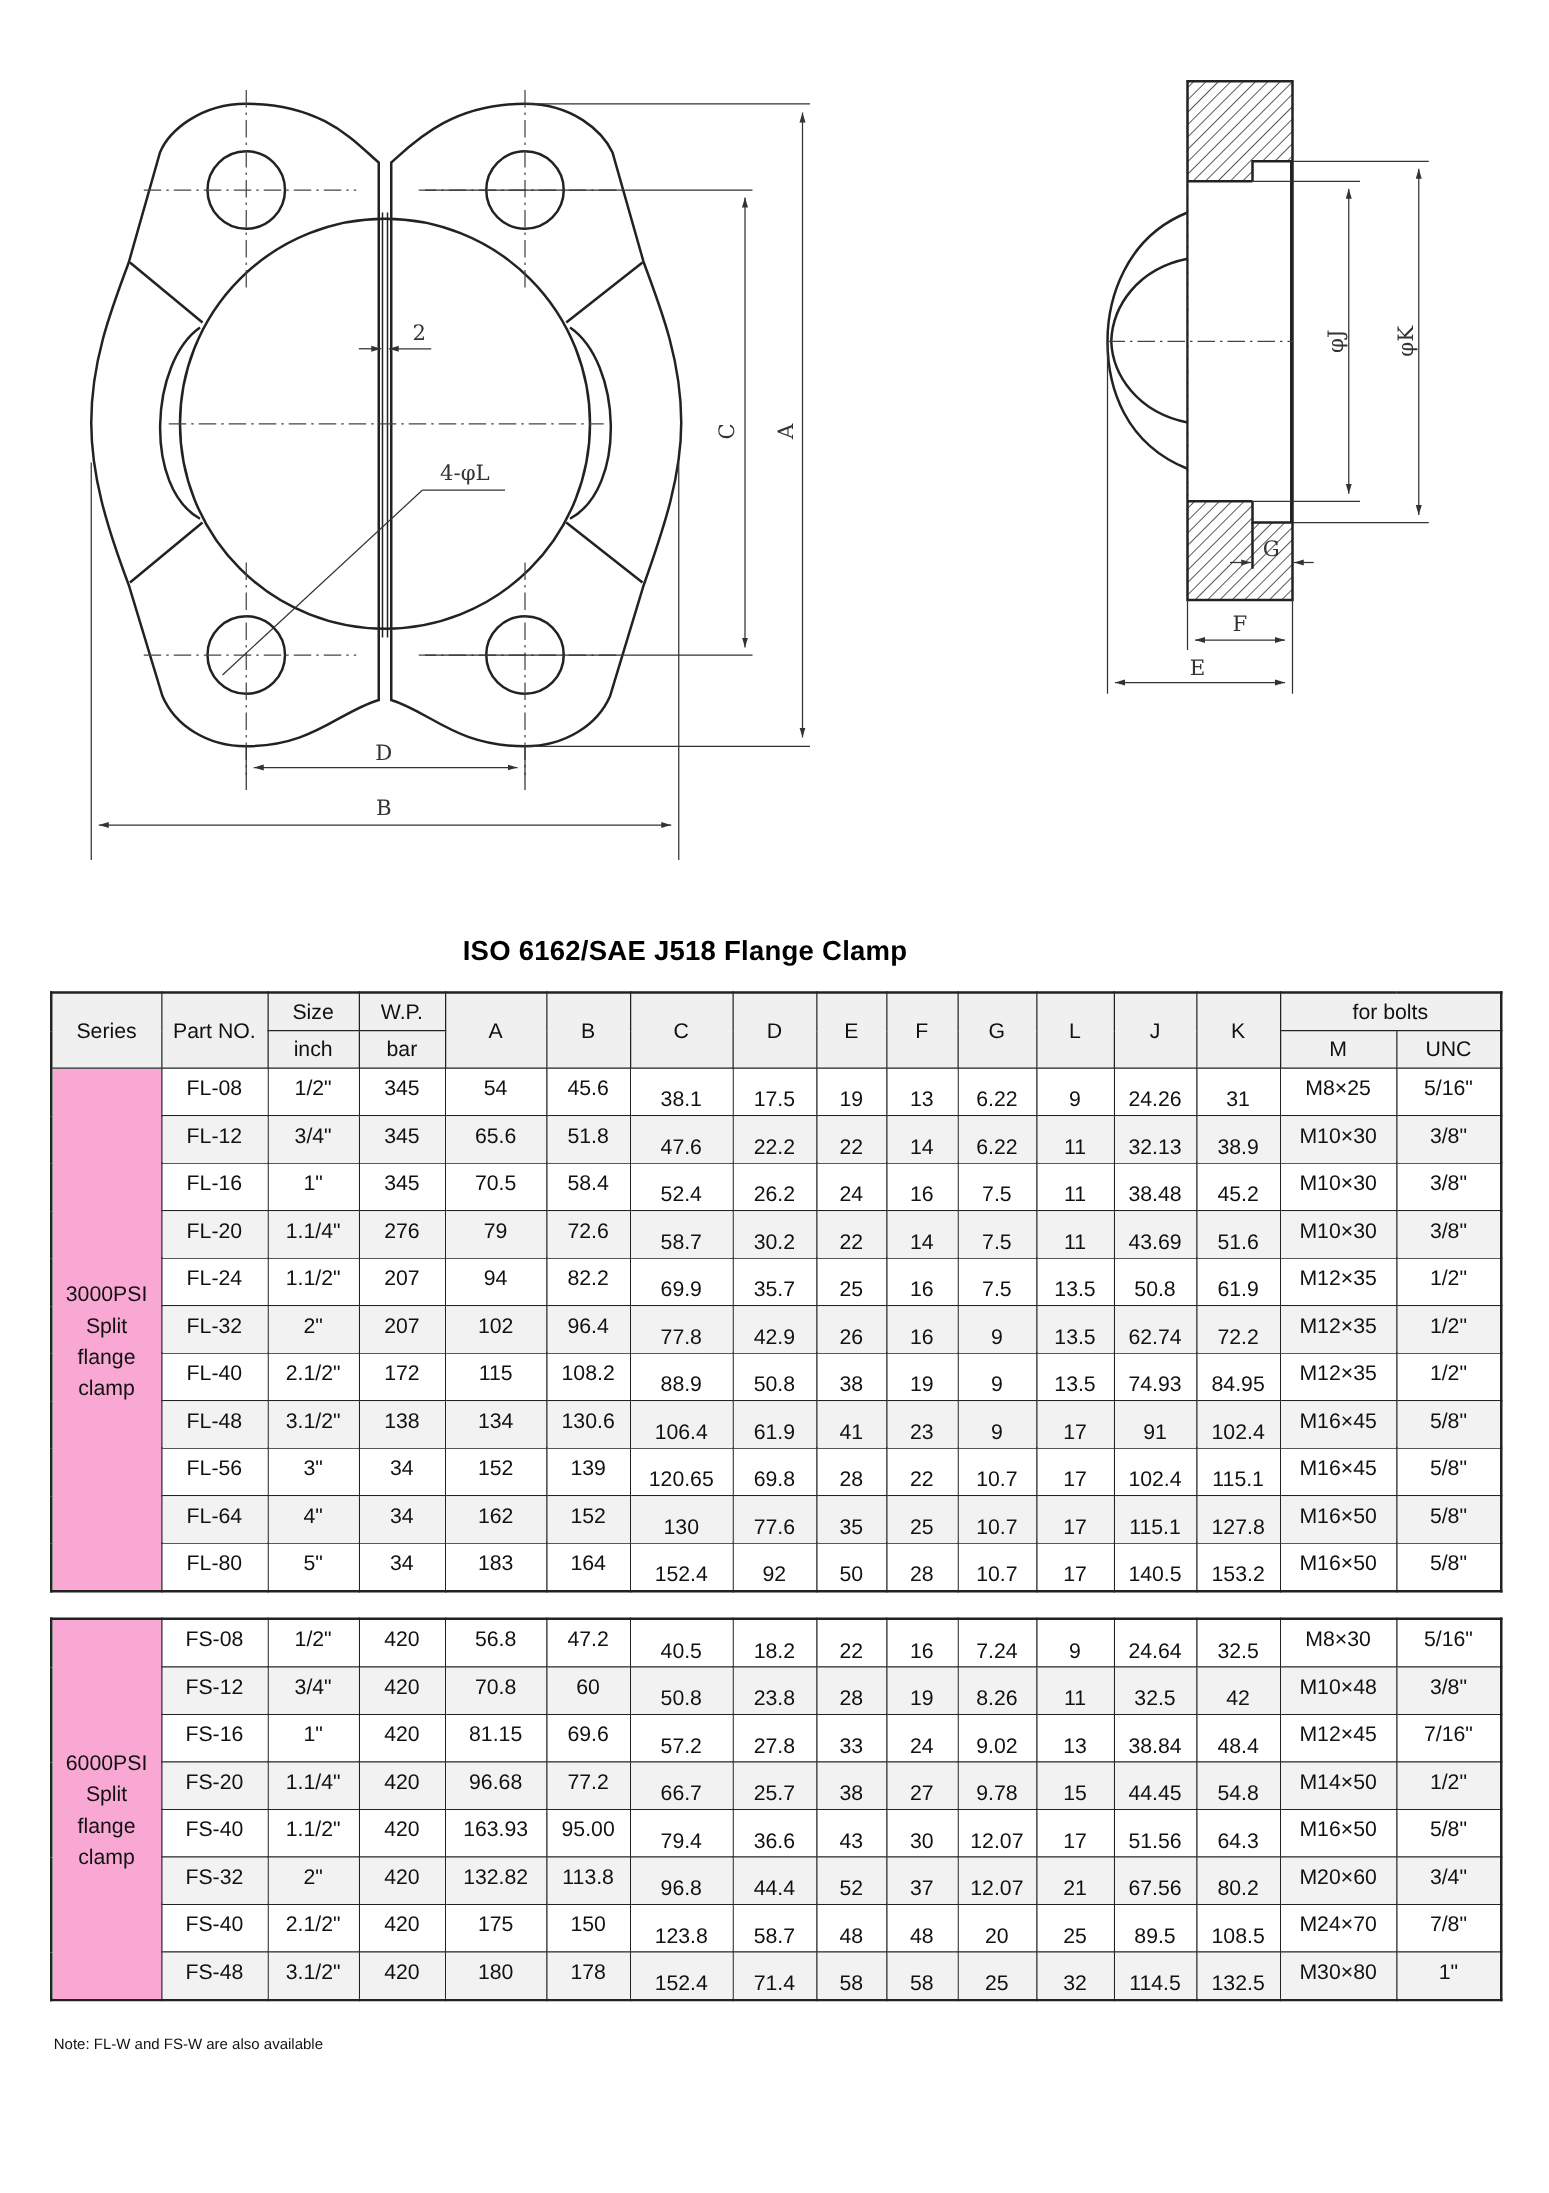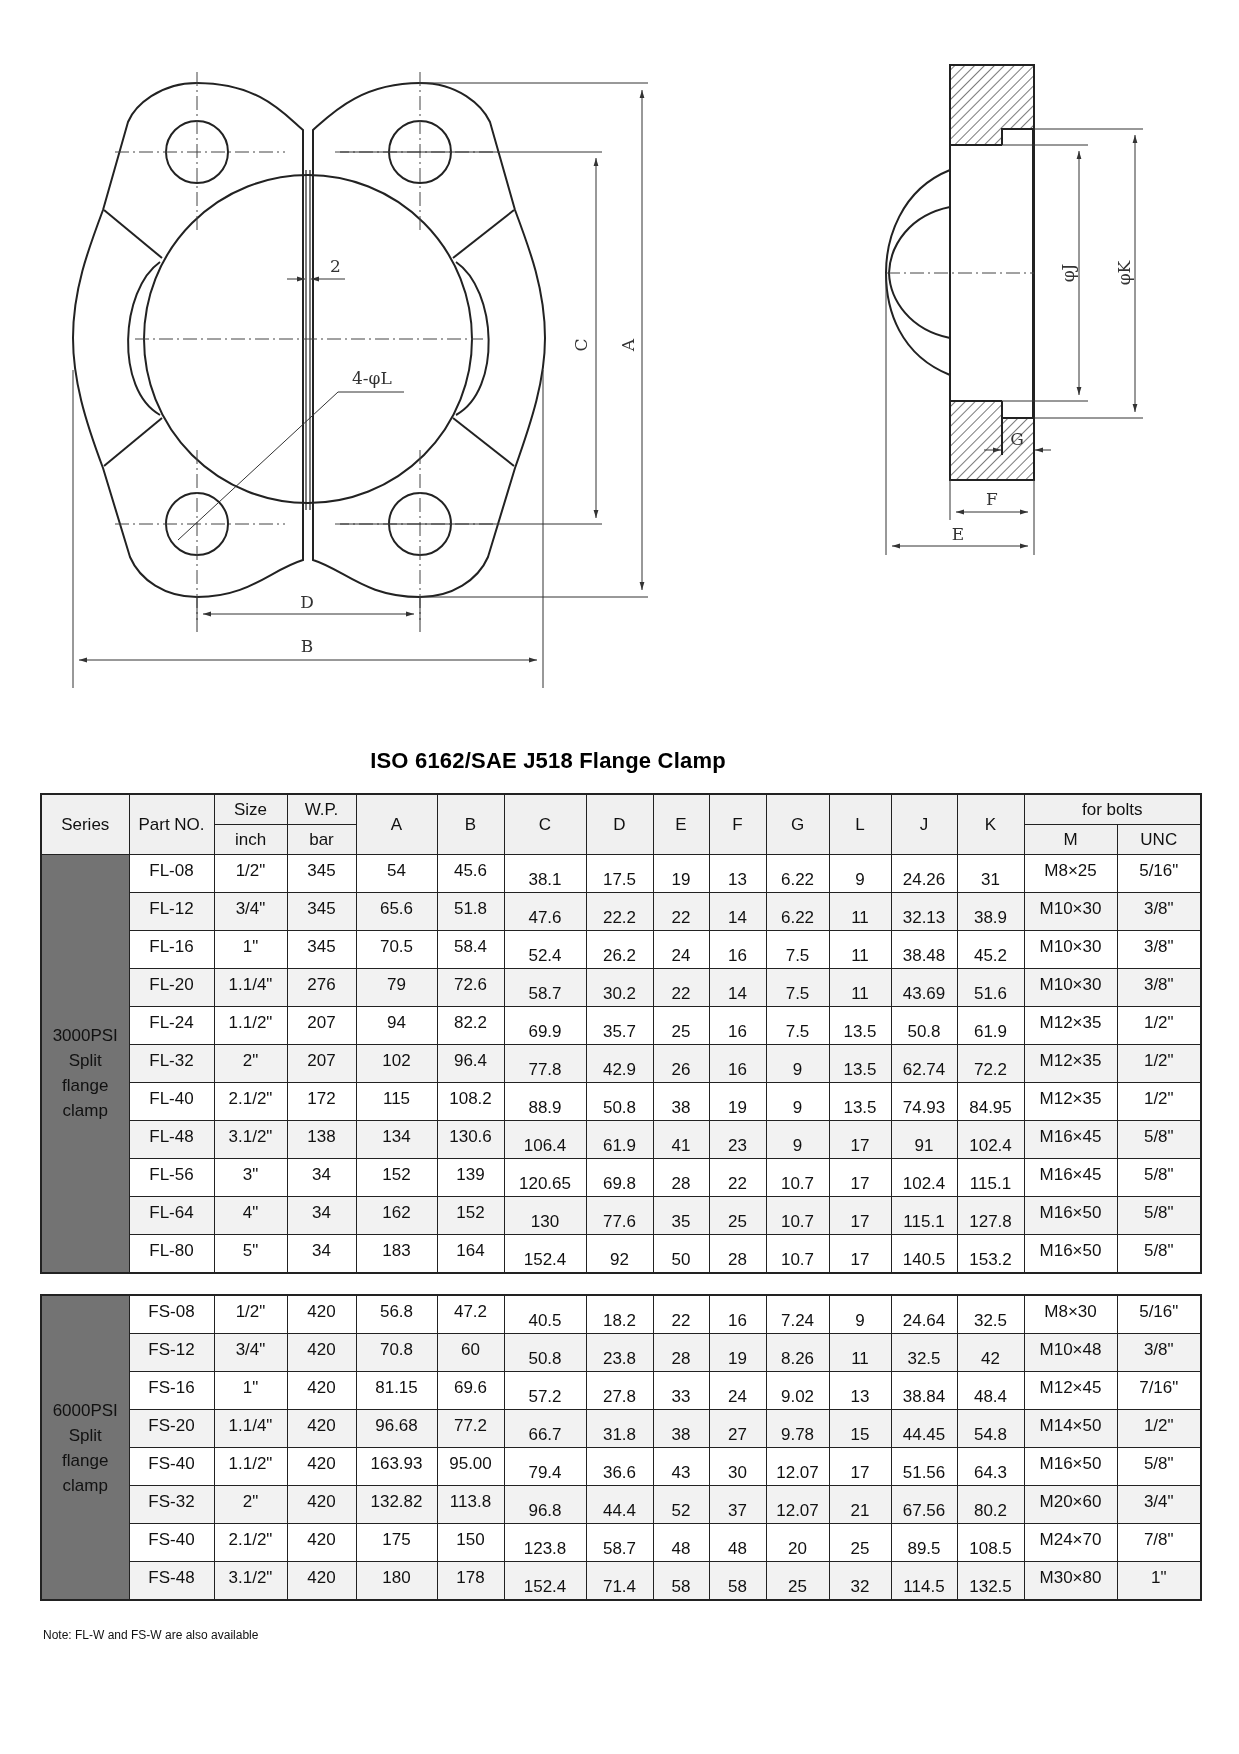--- a/index.html
+++ b/index.html
@@ -11,21 +11,21 @@
   .title { position: absolute; left: 0; width: 1096px; top: 748px; text-align: center;
            font-size: 22px; font-weight: bold; color: #000; letter-spacing: 0.2px; }
   table.spec { position: absolute; left: 40px; width: 1160px; border-collapse: collapse;
                table-layout: fixed; font-size: 17px; }
   table.spec td, table.spec th { border: 1.5px solid #222; text-align: center; padding: 0;
                font-weight: normal; overflow: hidden; white-space: nowrap; }
   table.spec thead th { background: #f0f0f0; height: 29px; }
   table.spec tbody td { height: 37px; position: relative; }
   table.spec tbody tr:nth-child(even) td.shade { background: #f2f2f2; }
   table.spec tbody tr:nth-child(odd) td.shade { background: #ffffff; }
-  td.series { background: #737373; vertical-align: middle; line-height: 25px; white-space: normal !important; }
+  td.series { background: #f9a8d4; vertical-align: middle; line-height: 25px; white-space: normal !important; }
   .low { display: inline-block; transform: translateY(6px); }
   .high { display: inline-block; transform: translateY(-3px); }
   #t1 { top: 793px; }
   #t2 { top: 1294px; border-top: 2px solid #222; }
   .outer { border: 2px solid #222 !important; }
   .note { position: absolute; left: 43px; top: 1628px; font-size: 12px; color: #111; }
 </style>
 </head>
 <body>
 
@@ -482,21 +482,21 @@
         <td class="shade"><span class="high">M12×45</span></td>
         <td class="shade"><span class="high">7/16"</span></td>
       </tr>
       <tr>
         <td class="shade"><span class="high">FS-20</span></td>
         <td class="shade"><span class="high">1.1/4"</span></td>
         <td class="shade"><span class="high">420</span></td>
         <td class="shade"><span class="high">96.68</span></td>
         <td class="shade"><span class="high">77.2</span></td>
         <td class="shade"><span class="low">66.7</span></td>
-        <td class="shade"><span class="low">31.8</span></td>
+        <td class="shade"><span class="low">25.7</span></td>
         <td class="shade"><span class="low">38</span></td>
         <td class="shade"><span class="low">27</span></td>
         <td class="shade"><span class="low">9.78</span></td>
         <td class="shade"><span class="low">15</span></td>
         <td class="shade"><span class="low">44.45</span></td>
         <td class="shade"><span class="low">54.8</span></td>
         <td class="shade"><span class="high">M14×50</span></td>
         <td class="shade"><span class="high">1/2"</span></td>
       </tr>
       <tr>

